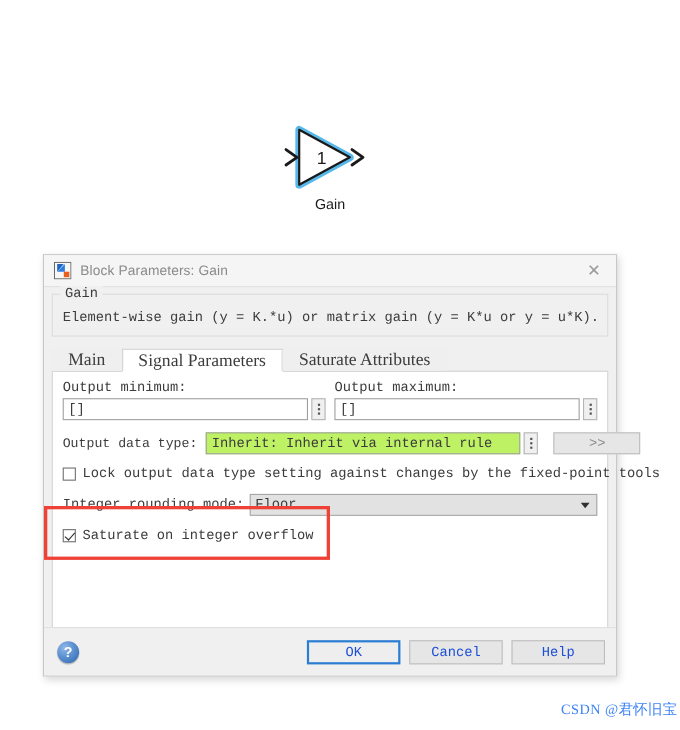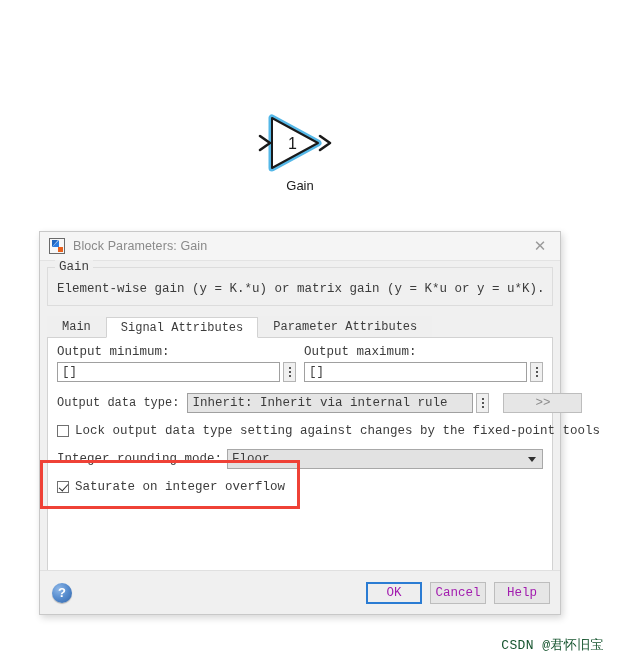--- a/index.html
+++ b/index.html
@@ -110,30 +110,31 @@
   #tab-strip {
     margin: 9px 7px 0 7px;
     display: flex;
     align-items: flex-end;
     height: 22px;
     border-bottom: 1px solid #d2d2d2;
     position: relative;
     z-index: 2;
   }
   .tab {
-    font-size: 12px;
+    font-size: 16px;
     color: #3c3c3c;
     padding: 3px 14px 3px 14px;
     height: 21px;
     box-sizing: border-box;
     line-height: 15px;
     background: #efefef;
     border: 1px solid transparent;
     border-bottom: none;
     white-space: nowrap;
+    font-family: Liberation Serif, serif;
   }
   .tab.active {
     background: #ffffff;
     border: 1px solid #d2d2d2;
     border-bottom: 1px solid #ffffff;
     margin-bottom: -1px;
   }
 
   
   #tab-panel {
@@ -196,21 +197,21 @@
     margin-top: 11px;
   }
   #dtype-label {
     font-size: 12px;
     color: #3c3c3c;
     white-space: nowrap;
     margin-right: 5px;
   }
   .select-box {
     height: 20px;
-    background: #e5e5e5;
+    background: #bef264;
     border: 1px solid #a0a0a0;
     box-sizing: border-box;
     font-size: 12.5px;
     color: #3c3c3c;
     padding: 1px 4px;
     line-height: 17px;
     display: flex;
     align-items: center;
     justify-content: space-between;
     white-space: nowrap;
@@ -331,27 +332,27 @@
     justify-content: center;
     flex: none;
     box-shadow: 0 1px 1px rgba(0,0,0,0.25);
   }
   #btn-group {
     margin-left: auto;
     display: flex;
     gap: 8px;
   }
   .dlg-button {
-    width: 56px;
+    width: 85px;
     height: 22px;
     background: #e6e6e6;
     border: 1px solid #bdbdbd;
     box-sizing: border-box;
     font-size: 12.5px;
-    color: #a21caf;
+    color: #1d4ed8;
     display: flex;
     align-items: center;
     justify-content: center;
   }
   .dlg-button.primary {
     border: 2px solid #2b7cd3;
     background: #eeeeee;
   }
 
   
@@ -361,24 +362,24 @@
     width: 260px; height: 49px;
     border: 3px solid #ef4136;
     box-sizing: border-box;
     pointer-events: none;
     z-index: 50;
   }
 
   
   #watermark {
     position: absolute;
-    right: 14px; bottom: 10px;
-    font-family: Liberation Mono, monospace;
+    right: 2px; bottom: 10px;
+    font-family: Liberation Serif, serif;
     font-size: 13px;
-    color: #14532d;
+    color: #3b82f6;
     letter-spacing: 0.4px;
   }
 </style>
 </head>
 <body>
 
 <div id="canvas-area">
   <div id="gain-block">
     <svg class="gain-svg" width="84" height="62" viewBox="0 0 84 62">
 
@@ -410,22 +411,22 @@
     <span id="close-button">✕</span>
   </div>
 
   <div id="desc-group">
     <span id="desc-legend">Gain</span>
     <div id="desc-text">Element-wise gain (y = K.*u) or matrix gain (y = K*u or y = u*K).</div>
   </div>
 
   <div id="tab-strip">
     <div class="tab">Main</div>
-    <div class="tab active">Signal Attributes</div>
-    <div class="tab">Parameter Attributes</div>
+    <div class="tab active">Signal Parameters</div>
+    <div class="tab">Saturate Attributes</div>
   </div>
 
   <div id="tab-panel">
 
     <div class="field-row">
       <div class="field-col">
         <div class="field-label">Output minimum:</div>
         <div class="input-wrap">
           <div class="text-input" title="[]">[]</div>
           <span class="dots-button">

